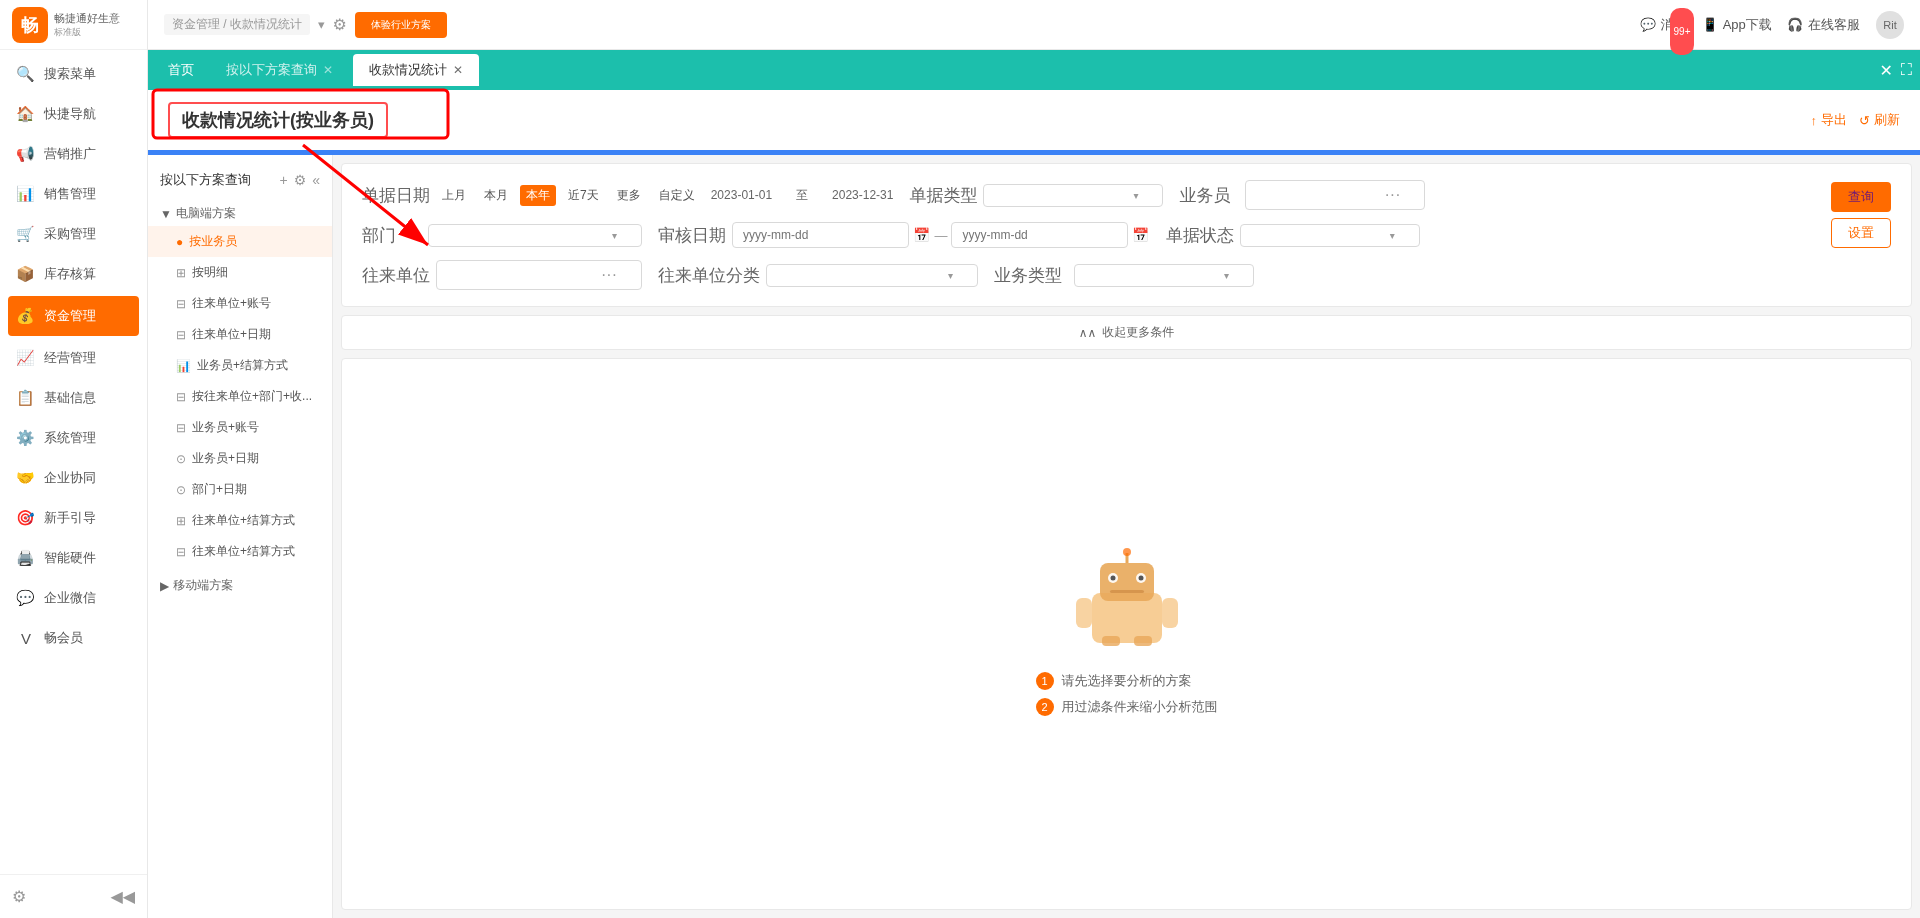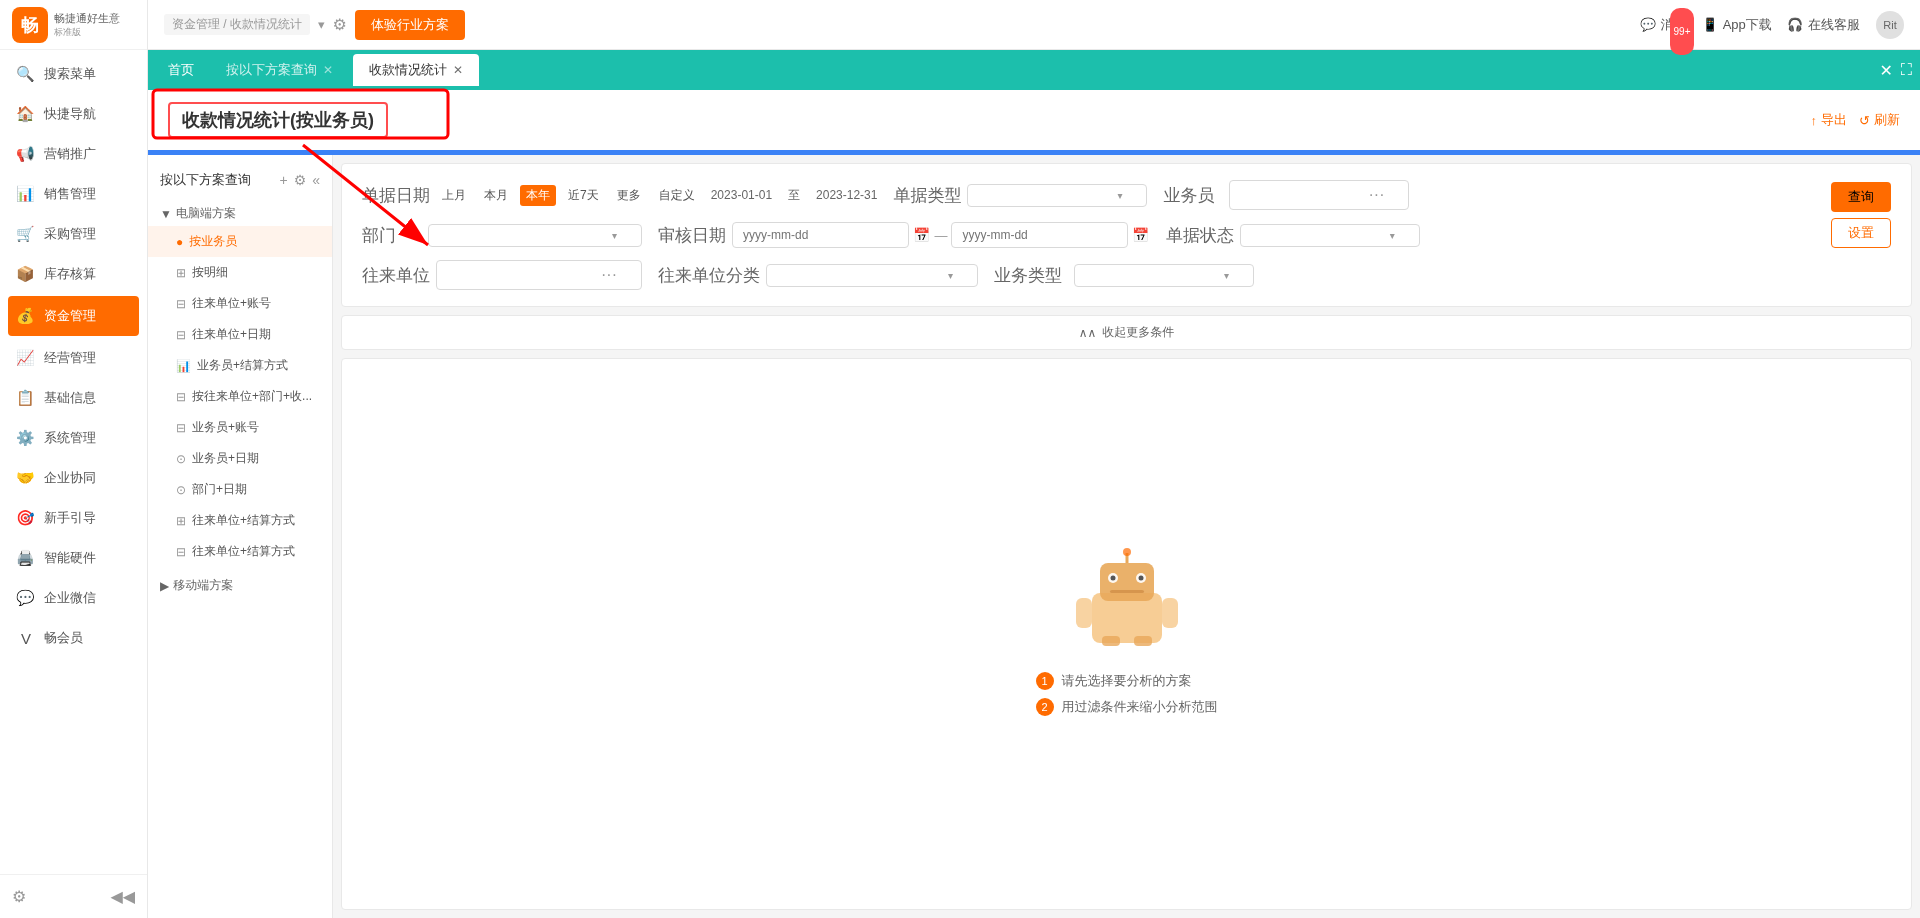--- a/index.html
+++ b/index.html
@@ -41,21 +41,21 @@
     .top-header {
       height: 50px; background: #fff; border-bottom: 1px solid #e8e8e8;
       display: flex; align-items: center; padding: 0 16px; justify-content: space-between; gap: 36px;
     }
     .header-left { display: flex; align-items: center; gap: 8px; }
     .header-breadcrumb { color: #999; font-size: 12px; background: #f5f5f5; padding: 2px 8px; border-radius: 3px; }
     .header-dropdown { cursor: pointer; color: #999; }
     .header-gear { cursor: pointer; color: #999; font-size: 16px; }
     .trial-btn {
       background: #ff6b00; color: #fff; border: none; border-radius: 4px;
-      padding: 6px 16px; cursor: pointer; font-size: 13px;
+      padding: 6px 16px; cursor: pointer; font-size: 10px;
     }
     .header-right { display: flex; align-items: center; gap: 16px; }
     .header-msg { display: flex; align-items: center; gap: 4px; cursor: pointer; color: #555; position: relative; }
     .msg-badge {
       background: #ff4d4f; color: #fff; font-size: 10px; border-radius: 10px;
       padding: 18px 4px; position: absolute; top: -8px; right: -8px;
     }
     .header-app { display: flex; align-items: center; gap: 4px; cursor: pointer; color: #555; }
     .header-service { display: flex; align-items: center; gap: 4px; cursor: pointer; color: #555; }
     .header-avatar { width: 28px; height: 28px; background: #ddd; border-radius: 50%; }
@@ -146,21 +146,21 @@
     .filter-input {
       border: 1px solid #d9d9d9; border-radius: 4px; padding: 5px 10px;
       font-size: 12px; color: #999; min-width: 120px;
     }
     .filter-dash { color: #999; }
     .filter-dots { color: #999; cursor: pointer; font-size: 16px; }
     .filter-calendar { color: #999; cursor: pointer; font-size: 14px; }
 
     .filter-actions { display: flex; flex-direction: column; gap: 6px; margin-left: auto; }
     .btn-query {
-      background: #ff6b00; color: #000000; border: none; border-radius: 4px;
+      background: #ff6b00; color: #701a75; border: none; border-radius: 4px;
       padding: 6px 8px; cursor: pointer; font-size: 13px;
     }
     .btn-setting {
       background: #fff; color: #ff6b00; border: 1px solid #ff6b00; border-radius: 4px;
       padding: 5px 16px; cursor: pointer; font-size: 13px;
     }
 
     .collapse-bar {
       display: flex; align-items: center; justify-content: center; padding: 8px;
       color: #666; font-size: 12px; cursor: pointer; background: #fff;
@@ -412,21 +412,21 @@
                 <div class="filter-col" style="display:flex;align-items:center;gap:6px;flex-wrap:wrap;">
                   <span class="filter-label">单据日期</span>
                   <div class="filter-date-group">
                     <span class="date-shortcut">上月</span>
                     <span class="date-shortcut">本月</span>
                     <span class="date-shortcut active">本年</span>
                     <span class="date-shortcut">近7天</span>
                     <span class="date-shortcut">更多</span>
                     <span class="date-shortcut">自定义</span>
                   </div>
-                  <div style="display:flex;align-items:center;gap:12px;">
+                  <div style="display:flex;align-items:center;gap:20px;">
                     <span class="date-range">2023-01-01</span>
                     <span class="date-range">至</span>
                     <span class="date-range">2023-12-31</span>
                   </div>
                 </div>
                 <div class="filter-col" style="display:flex;align-items:center;gap:6px;min-width:220px;">
                   <span class="filter-label">单据类型</span>
                   <div class="filter-select" style="flex:1;">
                     <span></span>
                     <span class="chevron">▾</span>

